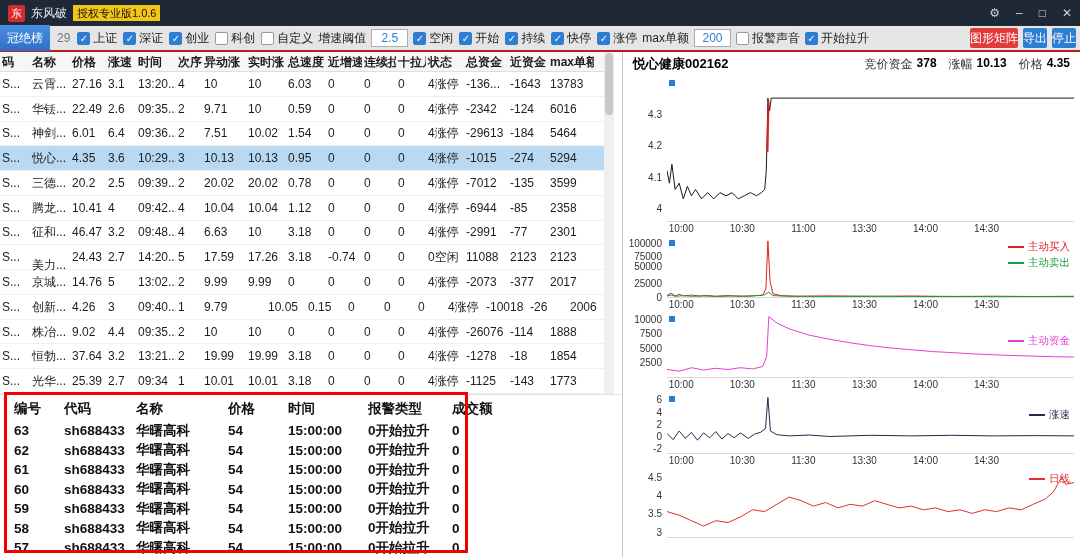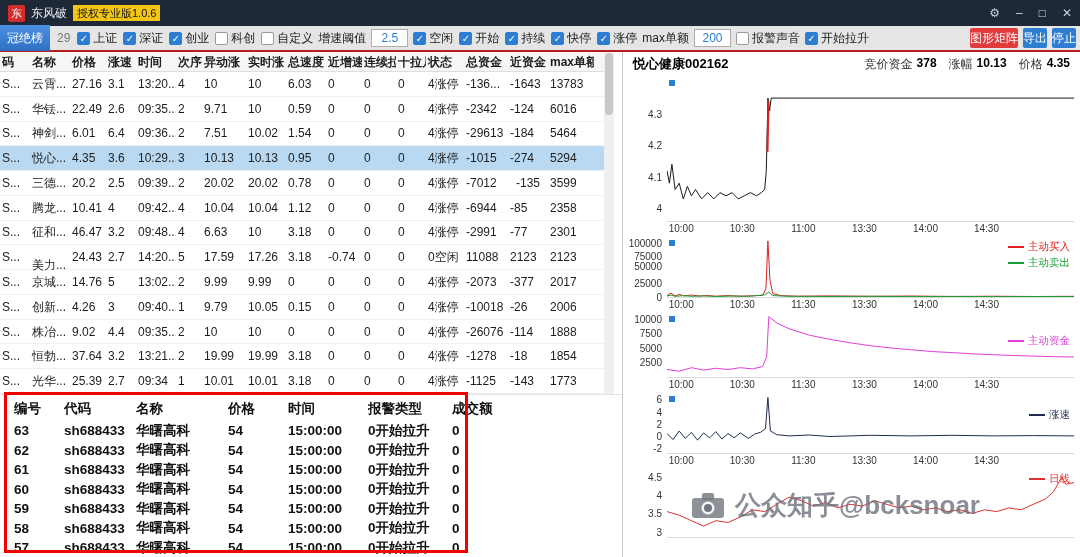--- a/index.html
+++ b/index.html
@@ -277,21 +277,21 @@
               <span class="cell" style="width: 40px;">09:39...</span>
               <span class="cell" style="width: 26px;">2</span>
               <span class="cell" style="width: 44px;">20.02</span>
               <span class="cell" style="width: 40px;">20.02</span>
               <span class="cell" style="width: 40px;">0.78</span>
               <span class="cell" style="width: 36px;">0</span>
               <span class="cell" style="width: 34px;">0</span>
               <span class="cell" style="width: 30px;">0</span>
               <span class="cell" style="width: 38px;">4涨停</span>
               <span class="cell" style="width: 44px;">-7012</span>
-              <span class="cell" style="width: 40px; text-align: center;">-135</span>
+              <span class="cell" style="width: 40px;">-135</span>
               <span class="cell" style="width: 46px;">3599</span>
             </div>
             <div class="trow">
               <span class="cell" style="width: 30px;">S...</span>
               <span class="cell" style="width: 40px;">腾龙...</span>
               <span class="cell" style="width: 36px;">10.41</span>
               <span class="cell" style="width: 30px;">4</span>
               <span class="cell" style="width: 40px;">09:42...</span>
               <span class="cell" style="width: 26px;">4</span>
               <span class="cell" style="width: 44px;">10.04</span>
@@ -360,21 +360,21 @@
               <span class="cell" style="width: 46px;">2017</span>
             </div>
             <div class="trow">
               <span class="cell" style="width: 30px;">S...</span>
               <span class="cell" style="width: 40px;">创新...</span>
               <span class="cell" style="width: 36px;">4.26</span>
               <span class="cell" style="width: 30px;">3</span>
               <span class="cell" style="width: 40px;">09:40...</span>
               <span class="cell" style="width: 26px;">1</span>
               <span class="cell" style="width: 44px;">9.79</span>
-              <span class="cell" style="width: 40px;">10.05</span>
+              <span class="cell" style="width: 40px; margin-left: 20px;">10.05</span>
               <span class="cell" style="width: 40px;">0.15</span>
               <span class="cell" style="width: 36px;">0</span>
               <span class="cell" style="width: 34px;">0</span>
               <span class="cell" style="width: 30px;">0</span>
               <span class="cell" style="width: 38px;">4涨停</span>
               <span class="cell" style="width: 44px;">-10018</span>
               <span class="cell" style="width: 40px;">-26</span>
               <span class="cell" style="width: 46px;">2006</span>
             </div>
             <div class="trow">
@@ -661,25 +661,16 @@
               </svg>
               <div class="legend" style="top: 4px;">
                 <span class="leg">
                   <span class="legline" style="background: rgb(224, 48, 48);"></span>
                   <span class="legtext" style="color: rgb(224, 48, 48);">日线</span>
                 </span>
               </div>
             </div>
           </div>
         </div>
-      <div class="watermark">
-        <svg width="34" height="27" viewBox="0 0 34 27">
-          <rect x="1" y="6" width="32" height="20" rx="3" fill="#70757e" opacity="0.8"></rect>
-          <rect x="11" y="1" width="12" height="7" rx="2" fill="#70757e" opacity="0.8"></rect>
-          <circle cx="17" cy="16" r="6.5" fill="#ffffff" opacity="0.9"></circle>
-          <circle cx="17" cy="16" r="4" fill="#70757e"></circle>
-        </svg>
-        <span>公众知乎@bcksnoar</span>
-      </div>
     </div>
 
   </div>
 </div>
 
 </body></html>

